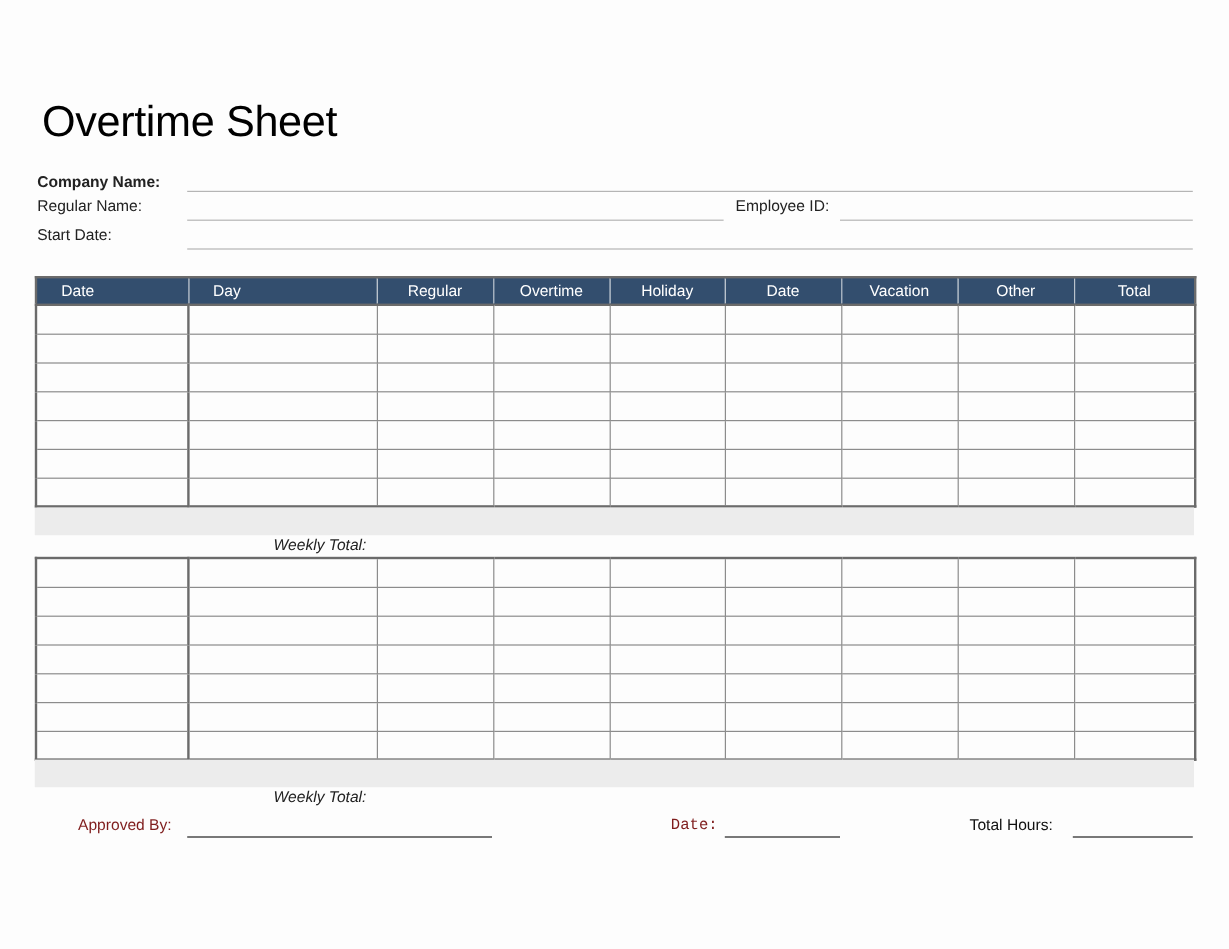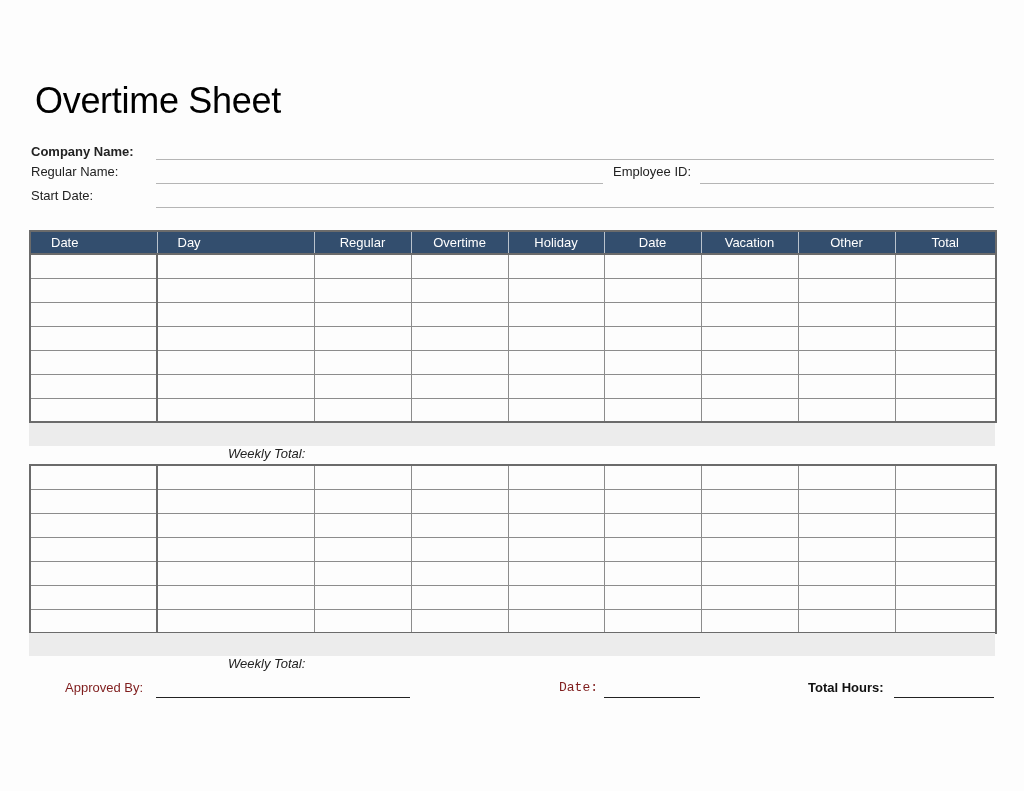--- a/index.html
+++ b/index.html
@@ -18,21 +18,21 @@
   .grid td.first { border-right: 2px solid #6b6b6b; border-left: 2px solid #6b6b6b; }
   .grid { border: 2px solid #6b6b6b; }
   .grid tr.top-row td { border-top: 2px solid #6b6b6b; }
   .grid tr.bottom-row td { border-bottom: 2px solid #6b6b6b; }
   .grid td.last { border-right: 2px solid #6b6b6b; }
 
   .total-band { position: absolute; left: 29px; width: 966px; height: 23px; background: #ececec; }
   .total-band span { position: absolute; left: 199px; top: 4px; font-size: 13px; font-style: italic; color: #222; margin-top: 19px; }
 
   .footer-label { position: absolute; top: 680px; font-size: 13px; color: #7f1d1d; }
-  .footer-label.bold { font-weight: 700; color: #111; text-align: right; }
+  .footer-label.bold { font-weight: 400; color: #111; text-align: right; }
   .footer-line { position: absolute; top: 697px; height: 0; border-top: 1.5px solid #222; }
 </style>
 </head>
 <body>
 
 <div class="title">Overtime Sheet</div>
 
 <div class="field-label" style="left:31px; top:144px;font-weight:bold;">Company Name:</div>
 <div class="field-line" style="left:156px; top:159px; width:838px;"></div>
 

